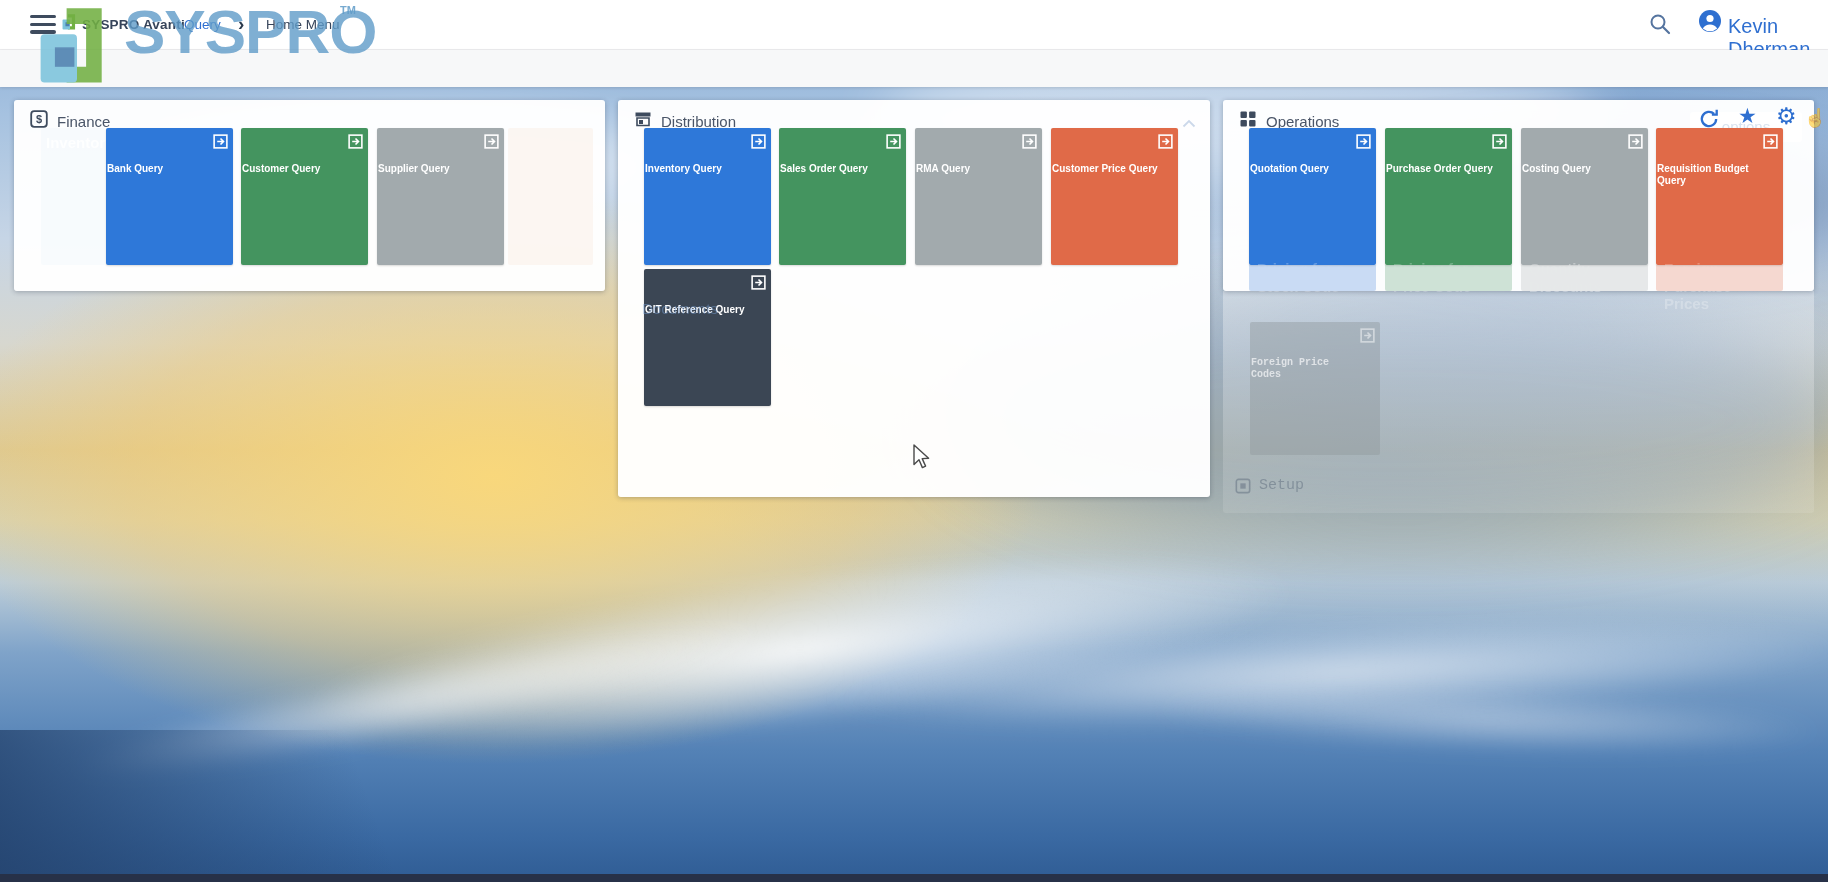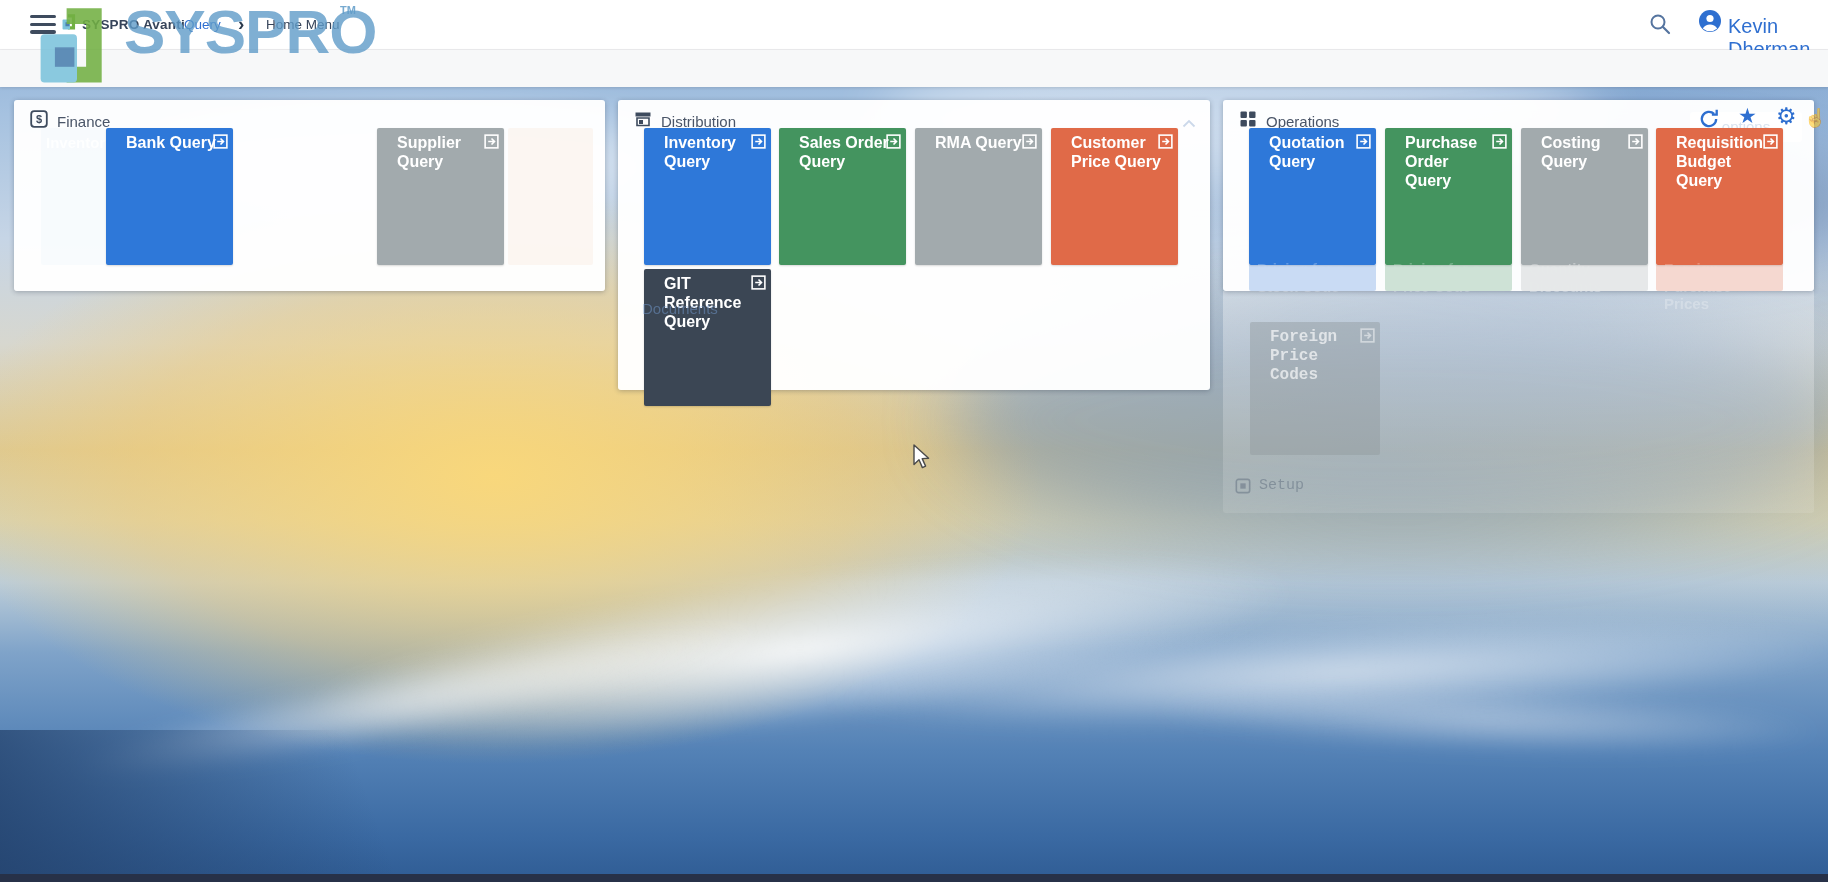--- a/index.html
+++ b/index.html
@@ -46,26 +46,26 @@
 
   
   .watermark { position:absolute; left:28px; top:0; z-index:30; pointer-events:none; }
   .wm-cube { position:absolute; left:8px; top:7px; opacity:0.88; }
   .wm-text { position:absolute; left:96px; top:-4px; font-size:62px; font-weight:700; letter-spacing:-1px; color:rgba(95,155,200,0.80); }
   .wm-tm { position:absolute; left:312px; top:4px; font-size:11px; font-weight:700; color:rgba(95,155,200,0.85); }
 
   
   .card { position:absolute; background:rgba(255,255,255,0.97); border-radius:3px; box-shadow:0 1px 5px rgba(30,40,60,0.30); z-index:10; }
   .card-finance { left:14px; top:100px; width:591px; height:191px; }
-  .card-distribution { left:618px; top:100px; width:592px; height:290px; }
+  .card-distribution { left:618px; top:100px; width:592px; height:397px; }
   .card-operations { left:1223px; top:100px; width:591px; height:191px; }
   .card-header { position:absolute; left:16px; top:10px; display:flex; align-items:center; gap:9px; }
   .card-title { font-size:15px; color:#4a5568; }
   .tile { position:absolute; width:127px; height:137px; border-radius:2px; color:#fff; cursor:pointer; box-shadow:0 1px 2px rgba(0,0,0,0.15); }
-  .tile-label { display:block; padding:6px 2px 0 20px; width:115px; font-size:16px; font-weight:700; line-height:1.18; }
+  .tile-label { display:block; padding:6px 2px 0 1px; width:115px; font-size:10px; font-weight:700; line-height:1.18;margin-top:29px; }
   .expand { position:absolute; top:6px; right:5px; width:15px; height:15px; cursor:pointer; }
   .c-blue { background:#2e78d9; }
   .c-green { background:#44945f; }
   .c-gray { background:#a2aaad; }
   .c-orange { background:#e06a48; }
   .c-dark { background:#3b4654; }
 
   
   .ghost { pointer-events:none; }
   .g-tile { position:absolute; border-radius:2px; }
@@ -175,20 +175,27 @@
     <span class="g-text ghost" style="left:424px; top:38px; color:rgba(255,255,255,0.50);">house</span>
     <span class="g-text ghost" style="left:378px; top:58px; color:rgba(255,255,255,0.35); font-weight:400;">Supply Chain</span>
 
     <div class="tile c-blue" style="left:92px; top:28px;">
       <span class="tile-label">Bank Query</span>
       <span class="expand"><svg width="15" height="15" viewBox="0 0 16 16">
             <rect x="1.2" y="1.2" width="13.6" height="13.6" fill="none" stroke="#fff" stroke-width="1.7"></rect>
             <path d="M4.5 8 h6 M8 4.8 L11.2 8 L8 11.2" stroke="#fff" stroke-width="1.7" fill="none"></path>
           </svg></span>
     </div>
+    <div class="tile c-green" style="left:227px; top:28px;">
+      <span class="tile-label">Customer Query</span>
+      <span class="expand"><svg width="15" height="15" viewBox="0 0 16 16">
+            <rect x="1.2" y="1.2" width="13.6" height="13.6" fill="none" stroke="#fff" stroke-width="1.7"></rect>
+            <path d="M4.5 8 h6 M8 4.8 L11.2 8 L8 11.2" stroke="#fff" stroke-width="1.7" fill="none"></path>
+          </svg></span>
+    </div>
     <div class="tile c-gray" style="left:363px; top:28px;">
       <span class="tile-label">Supplier Query</span>
       <span class="expand"><svg width="15" height="15" viewBox="0 0 16 16">
             <rect x="1.2" y="1.2" width="13.6" height="13.6" fill="none" stroke="#fff" stroke-width="1.7"></rect>
             <path d="M4.5 8 h6 M8 4.8 L11.2 8 L8 11.2" stroke="#fff" stroke-width="1.7" fill="none"></path>
           </svg></span>
     </div>
   </div>
 
   <div class="card card-distribution">

